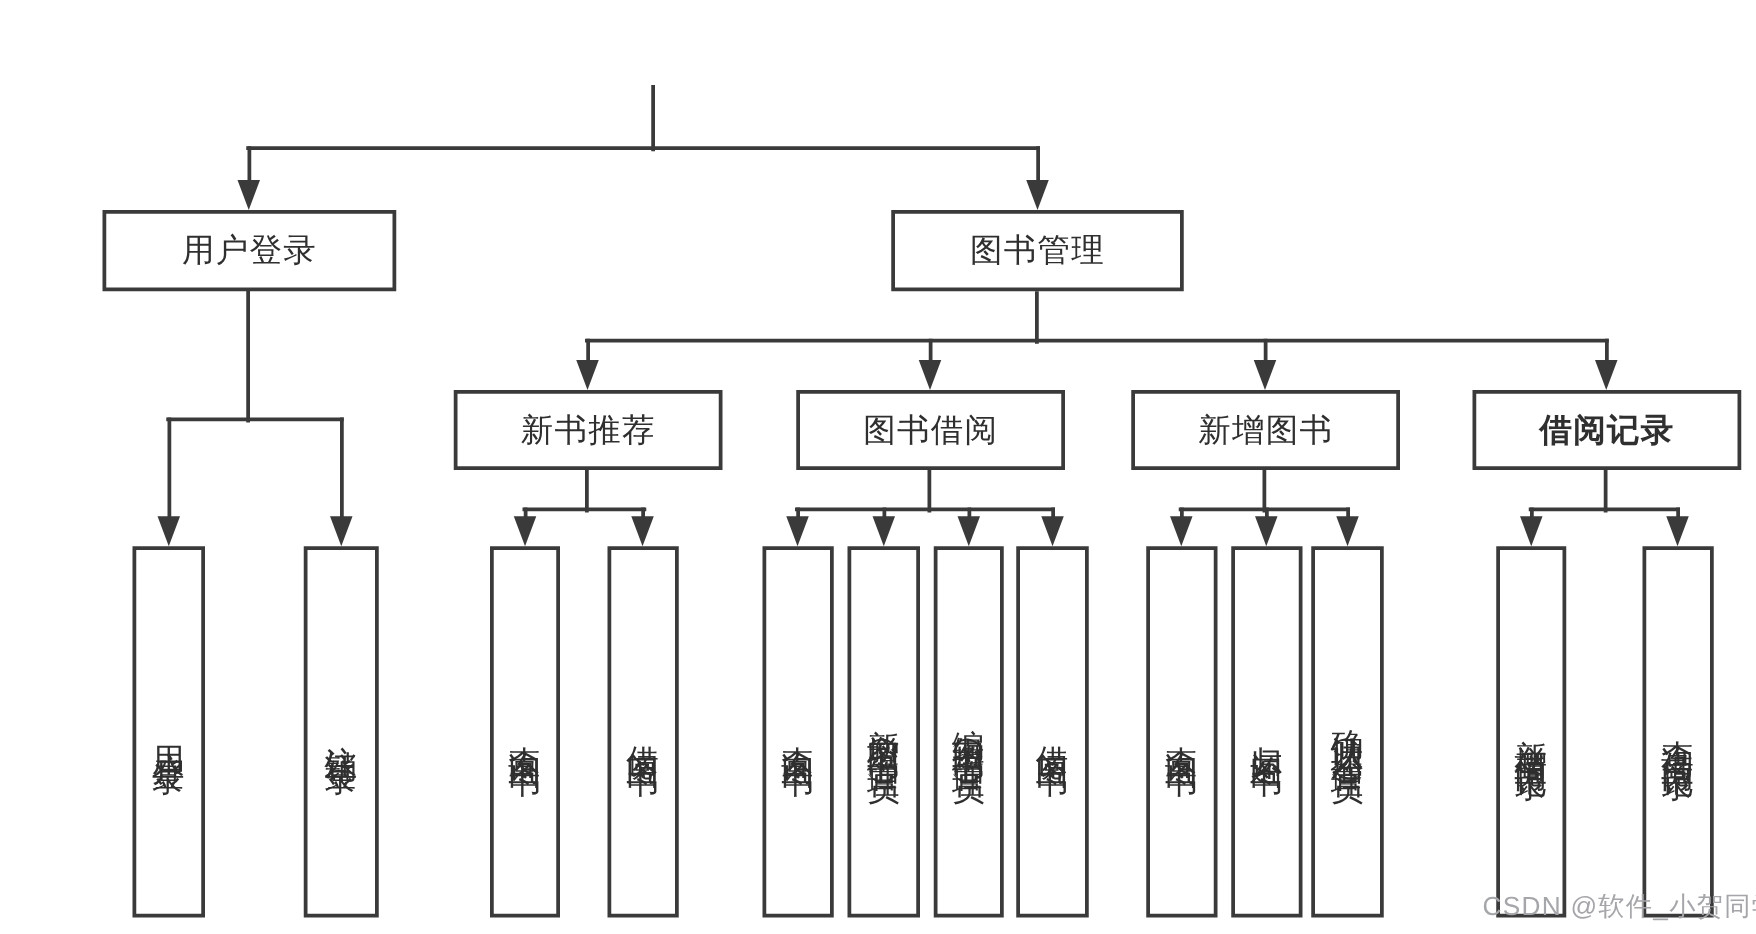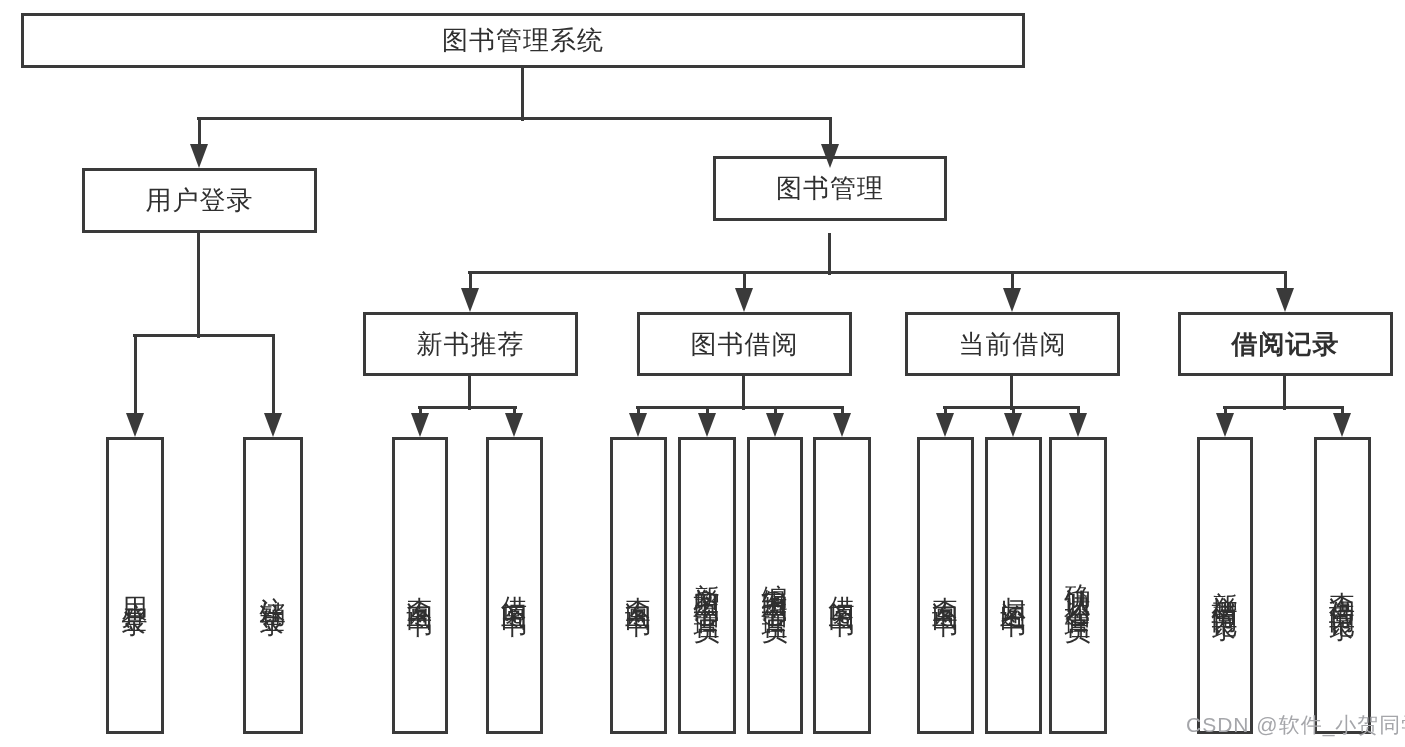--- a/index.html
+++ b/index.html
@@ -36,31 +36,30 @@
   .watermark{
     position:absolute;left:1186px;top:711px;
     font-size:21px;color:var(--wm);letter-spacing:1px;white-space:nowrap;
   }
 </style>
 </head>
 <body>
 
 <div class="canvas">
 
-  <div class="node hnode rootnode" style="left:21px;top:13px;width:1004px;height:55px;">图书管理系统</div>
 
   <div class="node hnode" style="left:82px;top:168px;width:235px;height:65px;">用户登录</div>
 
-  <div class="node hnode" style="left:713px;top:156px;width:234px;height:65px;">图书管理</div>
+  <div class="node hnode" style="left:713px;top:168px;width:234px;height:65px;">图书管理</div>
 
   <div class="node hnode" style="left:363px;top:312px;width:215px;height:64px;">新书推荐</div>
 
   <div class="node hnode" style="left:637px;top:312px;width:215px;height:64px;">图书借阅</div>
 
-  <div class="node hnode" style="left:905px;top:312px;width:215px;height:64px;">当前借阅</div>
+  <div class="node hnode" style="left:905px;top:312px;width:215px;height:64px;">新增图书</div>
 
   <div class="node hnode" style="left:1178px;top:312px;width:215px;height:64px;font-weight:bold;">借阅记录</div>
 
   <div class="node vnode" style="left:106px;top:437px;width:58px;height:297px;">用户登录</div>
 
   <div class="node vnode" style="left:243px;top:437px;width:60px;height:297px;">注销登录</div>
 
   <div class="node vnode" style="left:392px;top:437px;width:56px;height:297px;">查询图书</div>
 
   <div class="node vnode" style="left:486px;top:437px;width:57px;height:297px;">借阅图书</div>

